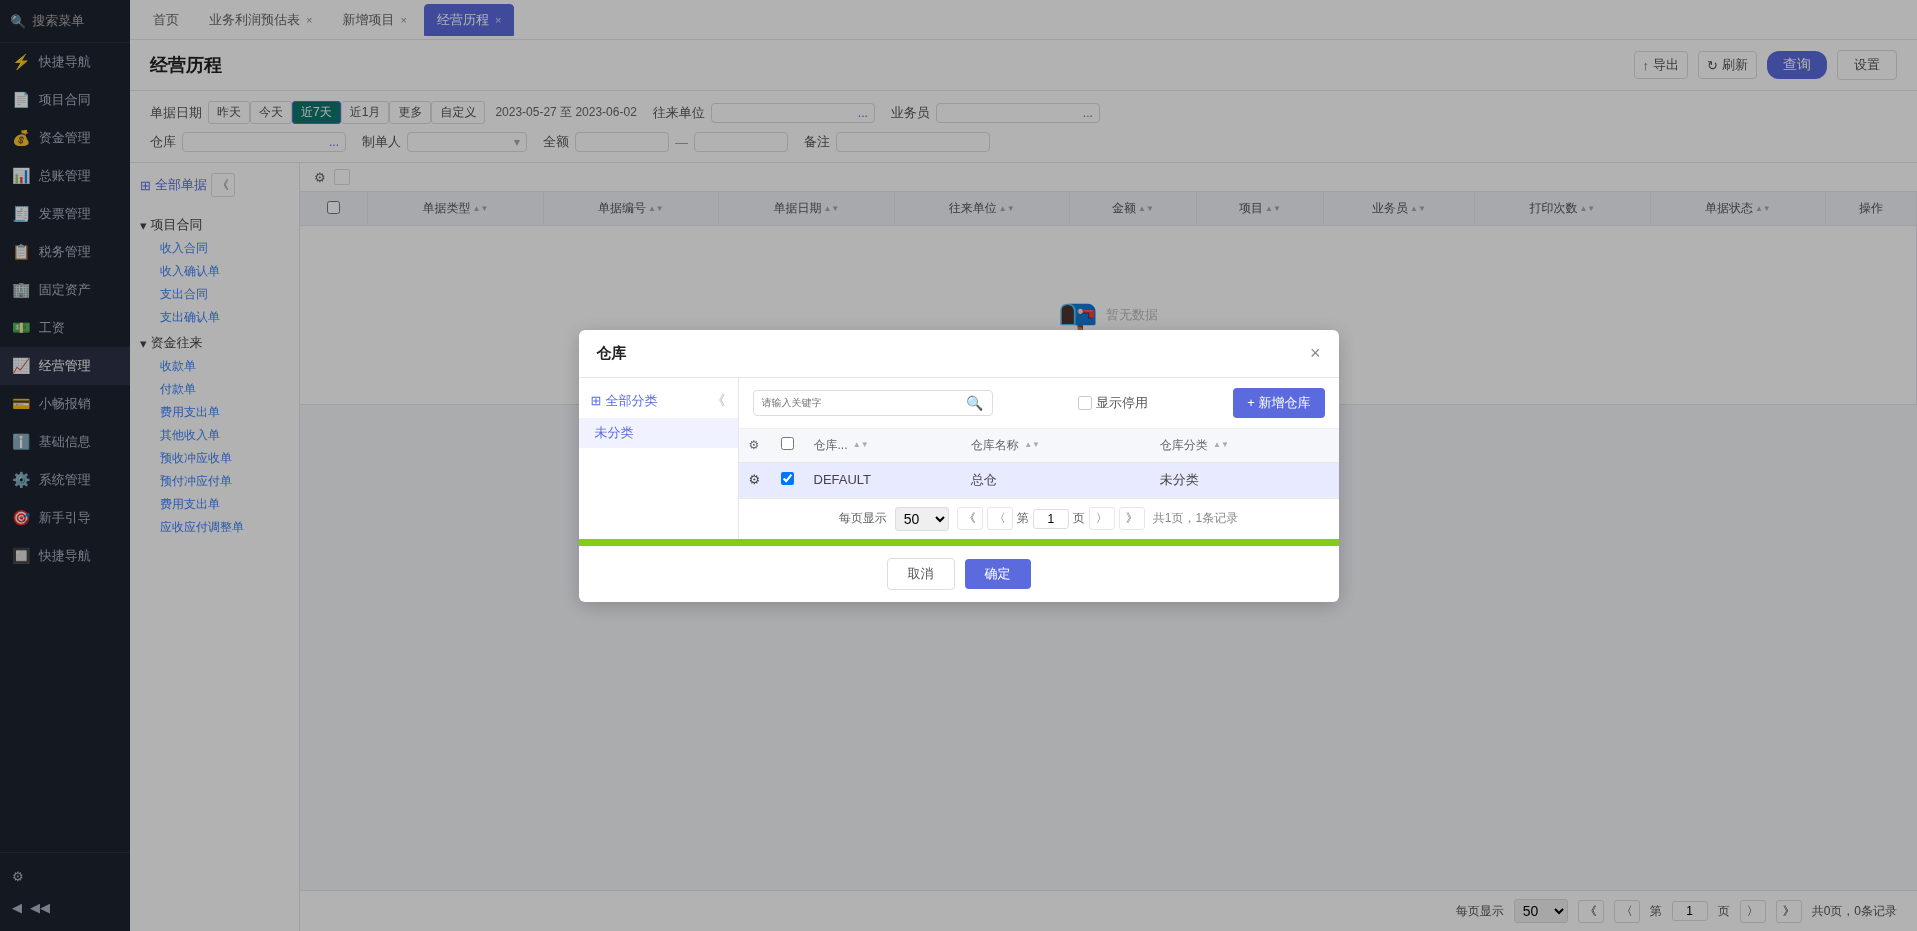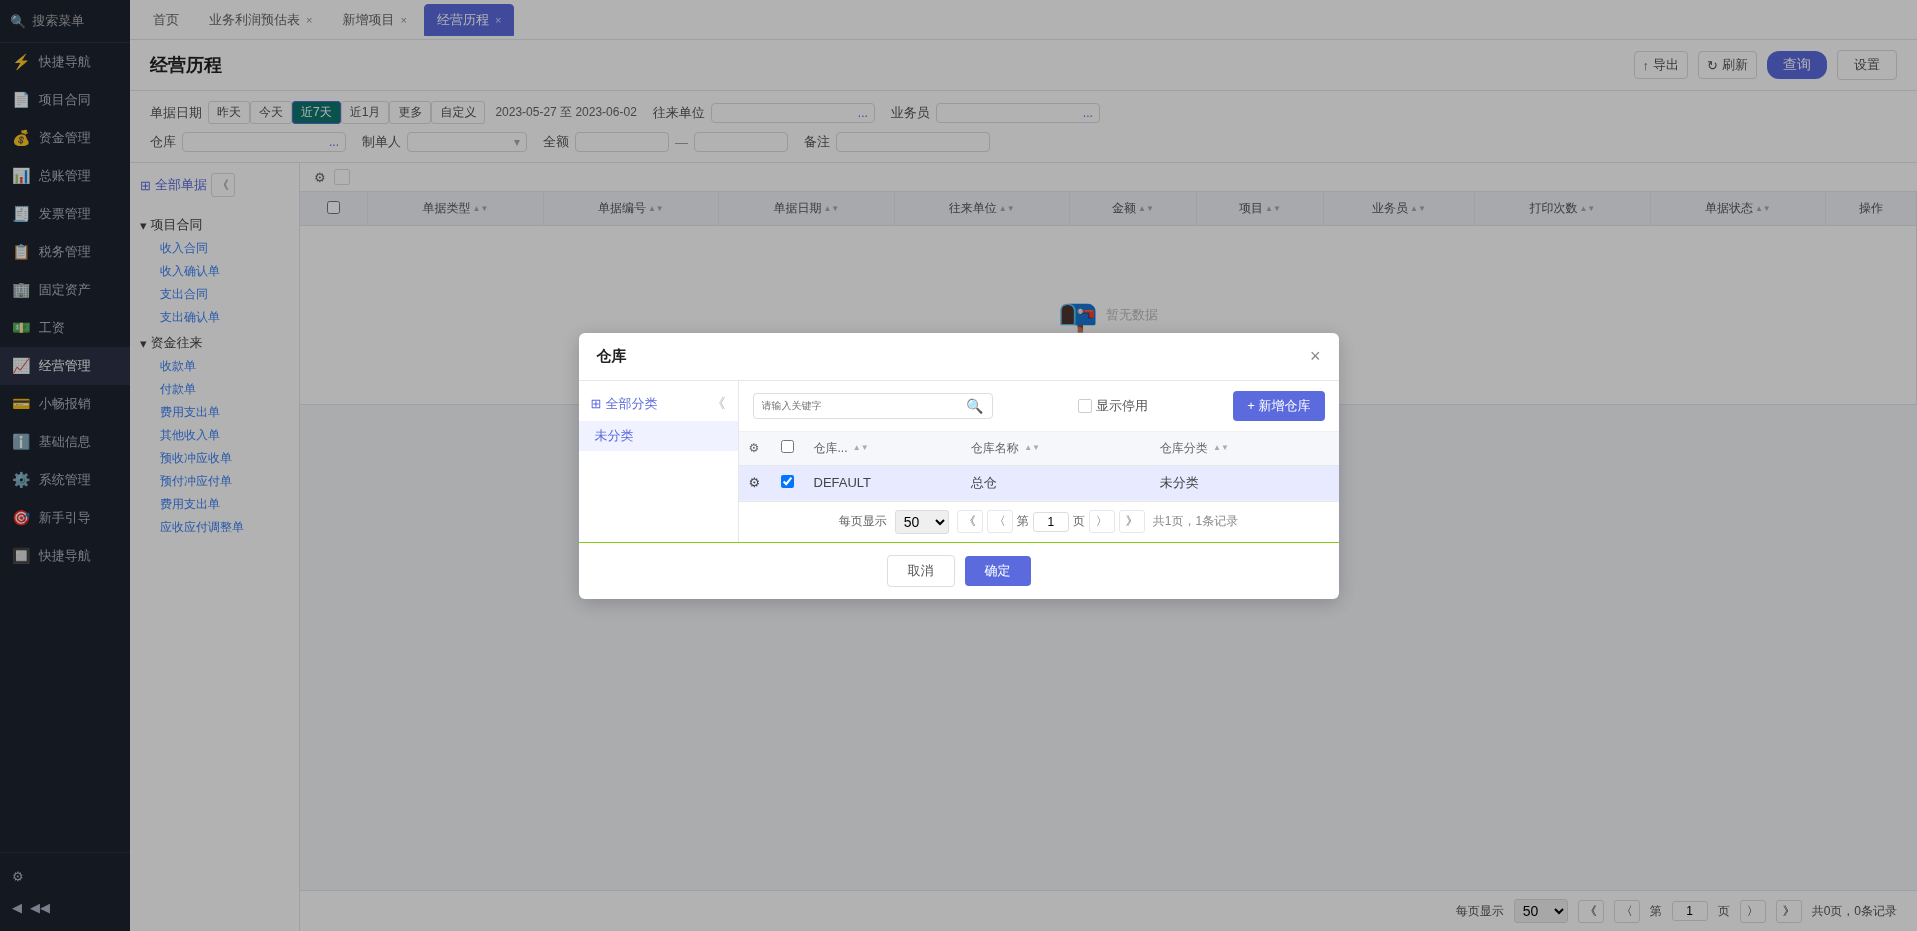--- a/index.html
+++ b/index.html
@@ -105,21 +105,21 @@
     .col-code { min-width: 100px; }
     .col-name { min-width: 120px; }
     .col-category { min-width: 120px; }
     .modal-footer-bar { display: flex; align-items: center; justify-content: center; padding: 8px 14px; border-top: 1px solid #e5e7eb; font-size: 12px; color: #666; gap: 8px; }
     .modal-footer-bar .page-size-label { white-space: nowrap; }
     .modal-pagination { display: flex; align-items: center; gap: 4px; }
     .modal-page-btn { border: 1px solid #e5e7eb; border-radius: 3px; padding: 2px 6px; cursor: pointer; background: #fff; font-size: 12px; color: #555; }
     .modal-page-btn:disabled { color: #ccc; cursor: default; }
     .modal-page-input { width: 36px; border: 1px solid #ddd; border-radius: 3px; padding: 2px 4px; text-align: center; font-size: 12px; }
     .modal-total-info { color: #888; font-size: 12px; }
-    .modal-actions { display: flex; align-items: center; justify-content: center; gap: 10px; padding: 12px 18px; border-top: 1px solid #84cc16; }
+    .modal-actions { display: flex; align-items: center; justify-content: center; gap: 10px; padding: 12px 18px; border-top: 7px solid #84cc16; }
     .btn-cancel { border: 1px solid #ddd; background: #fff; color: #555; padding: 6px 20px; border-radius: 4px; cursor: pointer; font-size: 13px; }
     .btn-confirm { background: #5b6bde; color: #fff; border: none; padding: 6px 20px; border-radius: 4px; cursor: pointer; font-size: 13px; }
     .sort-arrows { display: inline-flex; flex-direction: column; font-size: 8px; line-height: 1; color: #aaa; vertical-align: middle; margin-left: 2px; }
 
     
     .modal-sidebar-scroll { overflow-y: auto; flex: 1; }
   </style>
 </head>
 <body>
 

